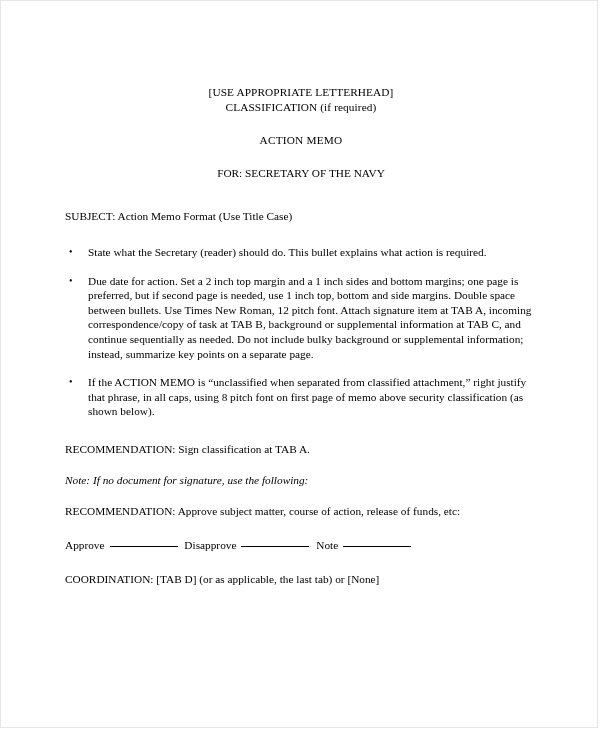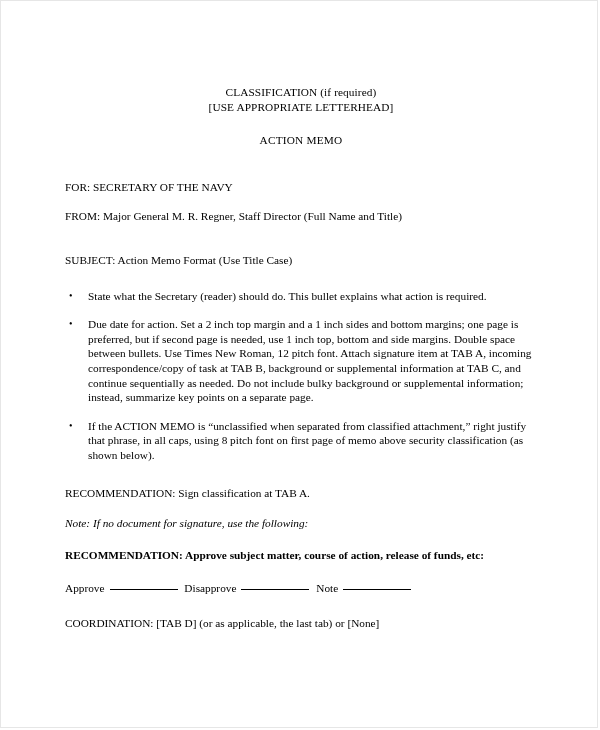--- a/index.html
+++ b/index.html
@@ -45,21 +45,21 @@
     font-weight: normal;
     margin-top: 19px;
     letter-spacing: 0.2px;
   }
   .date-line {
     text-align: right;
     margin-top: 21px;
   }
 
   
-  .for-line   { margin-top: 32px; }
+  .for-line   { margin-top: 18px; text-align: center; }
   .from-line  { margin-top: 15px; }
   .subject-line { margin-top: 29px; }
 
   
   .bullets {
     margin: 0;
     padding: 0;
     list-style: none;
   }
   .bullet {
@@ -73,49 +73,48 @@
     position: absolute;
     left: 4px;
     top: 0;
     font-size: 10px;
     line-height: 14.6px;
   }
 
   
   .rec-line-1   { margin-top: 23px; }
   .note-line    { margin-top: 16px; font-weight: normal; font-style: italic; }
-  .rec-line-2   { margin-top: 17px; font-weight: bold; }
+  .rec-line-2   { margin-top: 17px; }
   .approve-line { margin-top: 19px; }
   .approve-line .rule {
     display: inline-block;
     width: 68px;
     border-bottom: 1px solid #000;
     margin: 0 4px 0 5px;
     vertical-align: 2px;
   }
   .coordination-line { margin-top: 20px; font-family: Liberation Serif, serif; }
   .attachments-block { margin-top: 21px; }
   .attachments-block .line { display: block; }
 </style>
 </head>
 <body>
 
 <div class="page">
   <div class="content">
 
     <div class="letterhead-block">
+      <span class="line">[USE APPROPRIATE LETTERHEAD]</span>
       <span class="line">CLASSIFICATION (if required)</span>
-      <span class="line">[USE APPROPRIATE LETTERHEAD]</span>
     </div>
 
     <div class="memo-title">ACTION MEMO</div>
 
 
     <div class="for-line">FOR:  SECRETARY OF THE NAVY</div>
-    <div class="from-line">FROM:  Major General M. R. Regner, Staff Director (Full Name and Title)</div>
     <div class="subject-line">SUBJECT:  Action Memo Format (Use Title Case)</div>
 
     <ul class="bullets">
       <li class="bullet">
         <span class="marker">•</span>
         <span>State what the Secretary (reader) should do.  This bullet explains what action is required.</span>
       </li>
       <li class="bullet">
         <span class="marker">•</span>
         <span>Due date for action.  Set a 2 inch top margin and a 1 inch sides and bottom margins; one page is preferred, but if second page is needed, use 1 inch top, bottom and side margins.  Double space between bullets.  Use Times New Roman, 12 pitch font.  Attach signature item at TAB A, incoming correspondence/copy of task at TAB B, background or supplemental information at TAB C, and continue sequentially as needed.  Do not include bulky background or supplemental information; instead, summarize key points on a separate page.</span>

